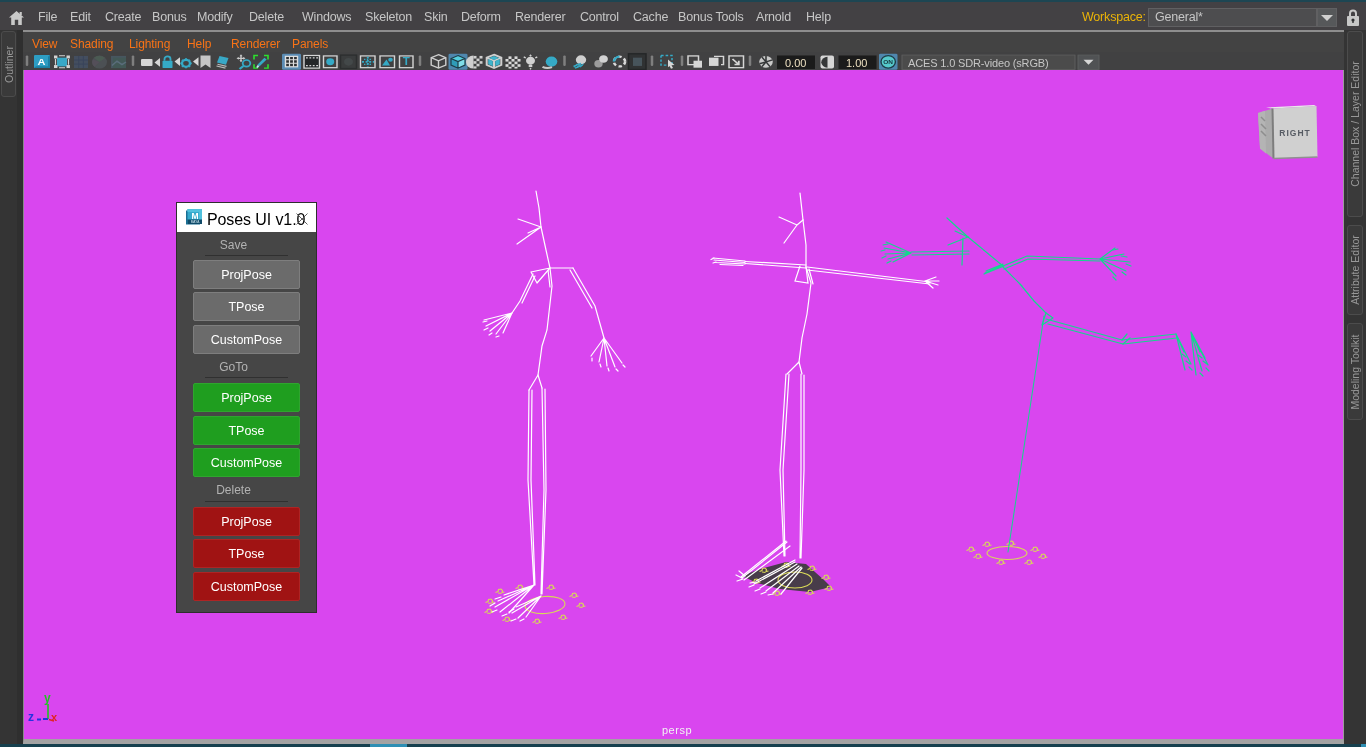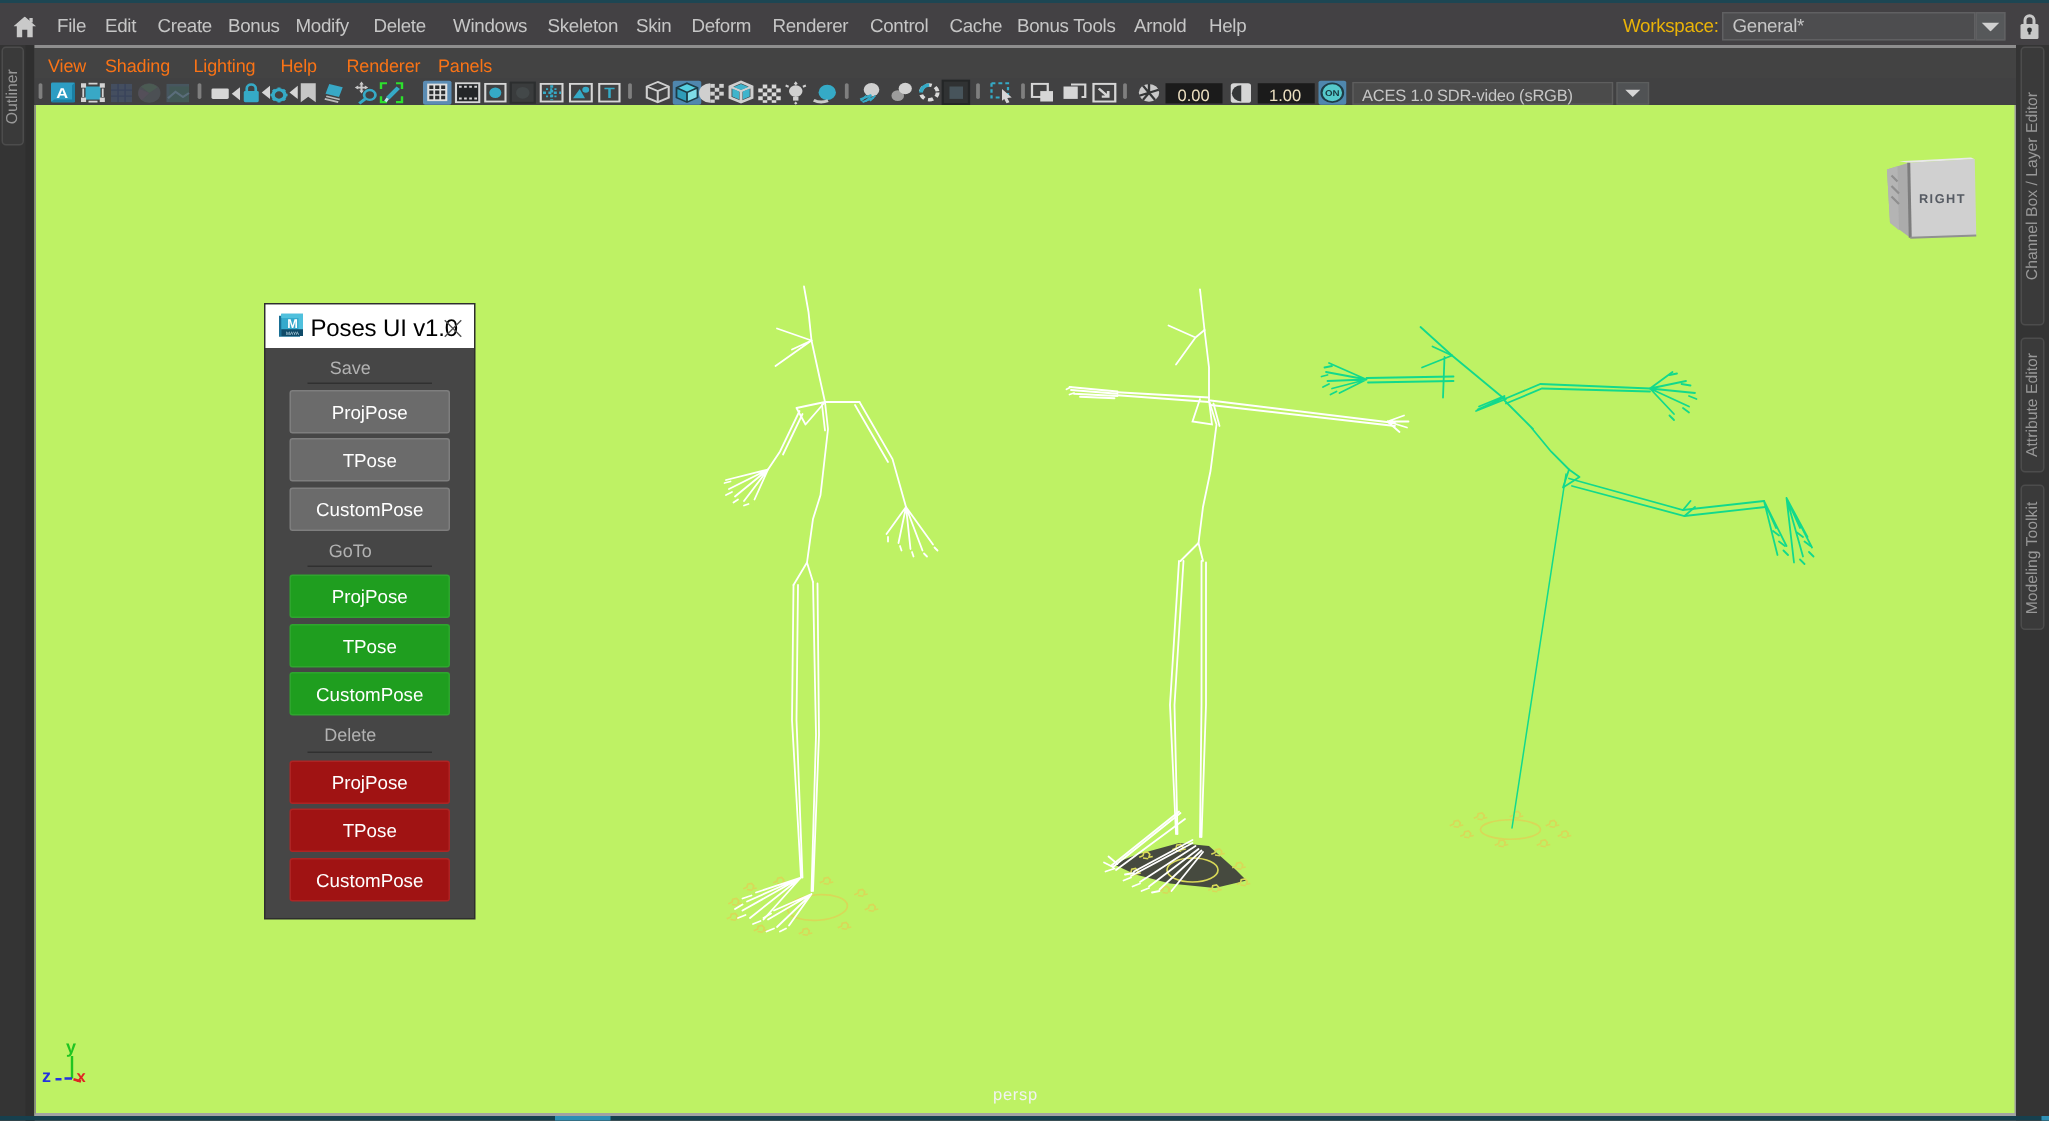--- a/index.html
+++ b/index.html
@@ -7,21 +7,21 @@
 .abs { position:absolute; }
 #menubar { position:absolute; left:0; top:0; width:1366px; height:30px; background:#434144; border-top:2px solid #1d4653; }
 #menubar span.mi { position:absolute; top:8px; font-size:12.5px; letter-spacing:-0.2px; color:#c6c6c6; white-space:nowrap;text-align:right; }
 #leftstrip { position:absolute; left:0; top:30px; width:23px; height:717px; background:#343434; }
 #rightstrip { position:absolute; left:1344px; top:30px; width:22px; height:717px; background:#343434; }
 .vtab { position:absolute; border:1px solid #4c4c4c; border-radius:3px; background:#3a3a3a; }
 .vtext { position:absolute; font-size:10.5px; color:#989898; text-align:center; transform:rotate(-90deg); white-space:nowrap; }
 #row2 { position:absolute; left:23px; top:30px; width:1321px; height:22px; background:#434343; border-top:2px solid #8e8e8e; }
 #row2 span { position:absolute; top:5px; font-size:12px; letter-spacing:-0.1px; color:#f97316; }
 #row3 { position:absolute; left:23px; top:52px; width:1321px; height:18px; background:#414142; }
-#viewport { position:absolute; left:23px; top:70px; width:1321px; height:674px; background:#bef264; border-right:1px solid #9b9b9b; border-bottom:2px solid #a3a3a3; border-left:1px solid #8a8a8a; }
+#viewport { position:absolute; left:23px; top:70px; width:1321px; height:674px; background:#d946ef; border-right:1px solid #9b9b9b; border-bottom:5px solid #a3a3a3; border-left:1px solid #8a8a8a; }
 #band { position:absolute; left:0; top:744px; width:1366px; height:3px; background:#16404e; }
 #persp { position:absolute; left:662px; top:724px; font-size:11px; font-weight:normal; color:#f2f2f2; letter-spacing:0.5px; }
 
 #posewin { position:absolute; left:177px; top:203px; width:139px; height:409px; background:#464646; box-shadow:0 0 0 1px #2e2e2e; }
 #ptitle { position:absolute; left:0; top:0; width:139px; height:29px; background:#ffffff; }
 #ptitle .t { position:absolute; left:30px; top:8px; font-size:16px; letter-spacing:-0.1px; color:#000000; }
 .phead { position:absolute; width:113px; text-align:center; font-size:12px; color:#b2b2b2; }
 .psep { position:absolute; left:28px; width:83px; height:1px; background:#303030; }
 .pbtn { position:absolute; left:16px; width:107px; height:29px; text-align:center; font-size:12.5px; color:#ffffff; line-height:28px; border-radius:2px; }
 .pbtn.g { background:#6b6b6b; border:1px solid #7e7e7e; }

